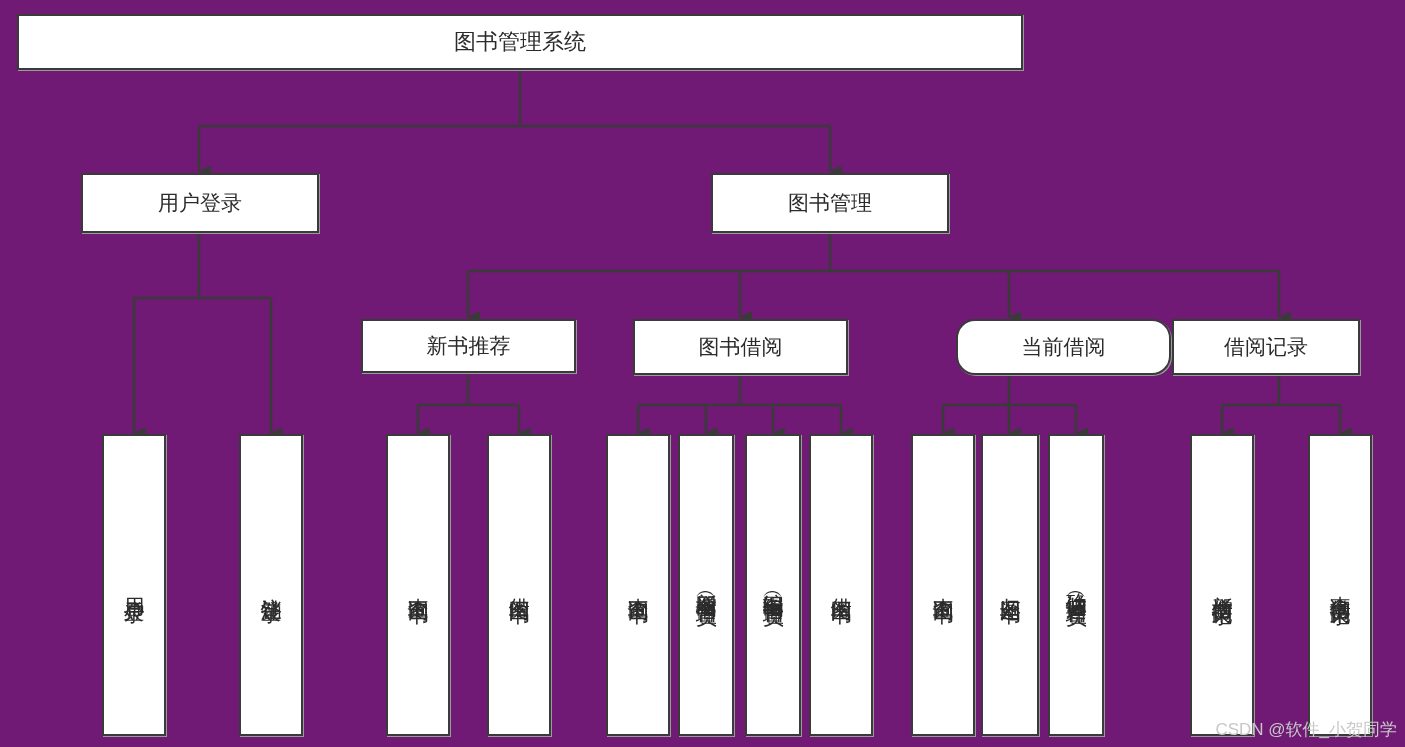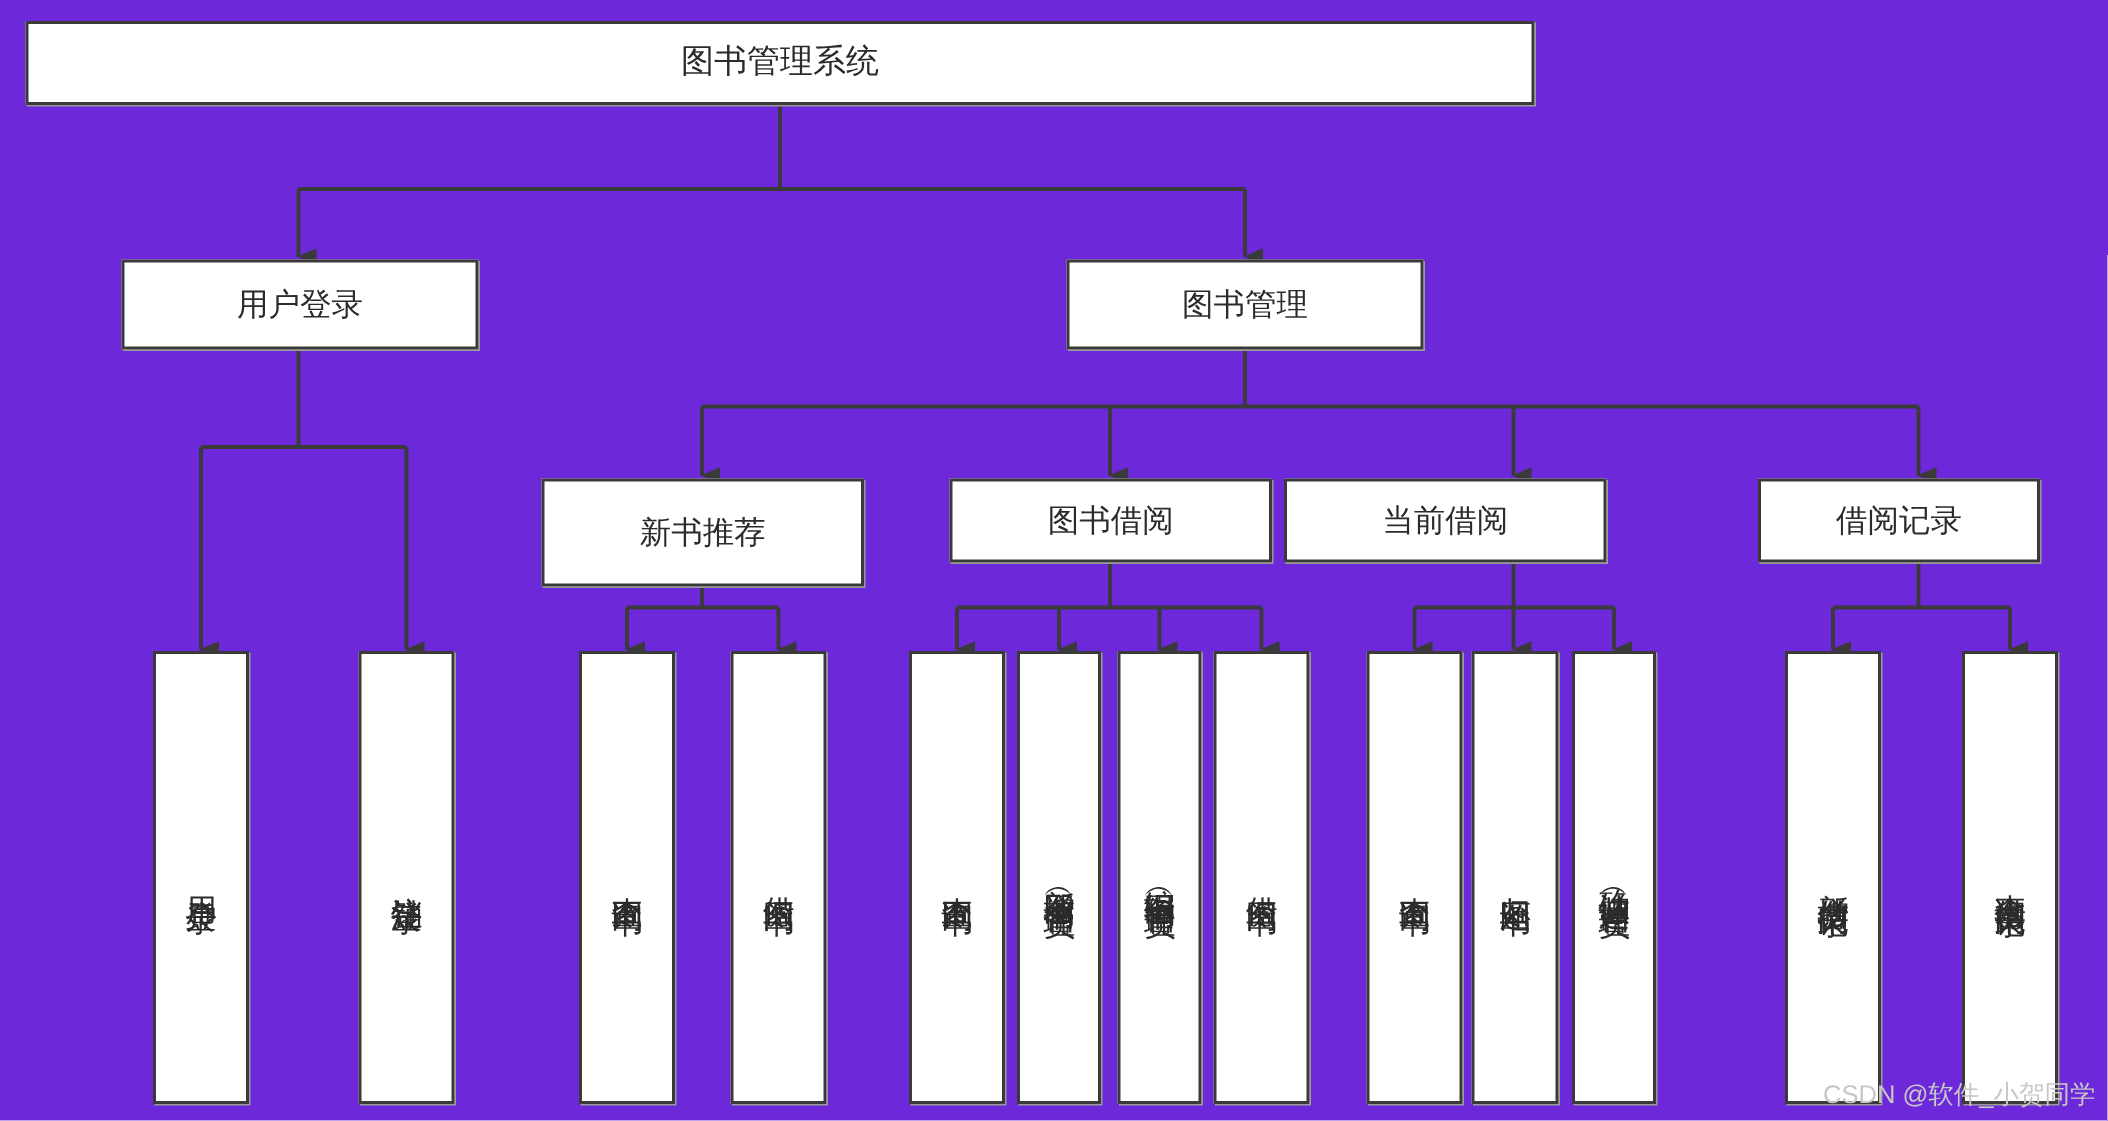--- a/index.html
+++ b/index.html
@@ -8,21 +8,21 @@
     padding: 0;
     background: #ffffff;
   }
   body {
     font-family: "DejaVu Sans", "Liberation Sans", sans-serif;
   }
   #canvas {
     position: relative;
     width: 1405px;
     height: 747px;
-    background: #6d28d9;
+    background: #701a75;
     overflow: hidden;
   }
   svg.wires {
     position: absolute;
     left: 0;
     top: 0;
     width: 1405px;
     height: 747px;
     pointer-events: none;
   }
@@ -142,29 +142,29 @@
   </div>
 
   <div class="node h" style="left:81px; top:173px; width:238px; height:60px;">
     <span class="lbl">用户登录</span>
   </div>
 
   <div class="node h" style="left:711px; top:173px; width:238px; height:60px;">
     <span class="lbl">图书管理</span>
   </div>
 
-  <div class="node h" style="left:361px; top:319px; width:215px; height:72px;">
+  <div class="node h" style="left:361px; top:319px; width:215px; height:54px;">
     <span class="lbl">新书推荐</span>
   </div>
 
   <div class="node h" style="left:633px; top:319px; width:215px; height:56px;align-items:center;">
     <span class="lbl">图书借阅</span>
   </div>
 
-  <div class="node h" style="left:856px; top:319px; width:215px; height:56px;">
+  <div class="node h" style="left:956px; top:319px; width:215px; height:56px;border-radius:19px;">
     <span class="lbl">当前借阅</span>
   </div>
 
   <div class="node h" style="left:1172px; top:319px; width:188px; height:56px;">
     <span class="lbl">借阅记录</span>
   </div>
 
   <div class="node v" style="left:102px; top:434px; width:64px; height:302px;">
     <span class="lbl">用户登录</span>
   </div>

